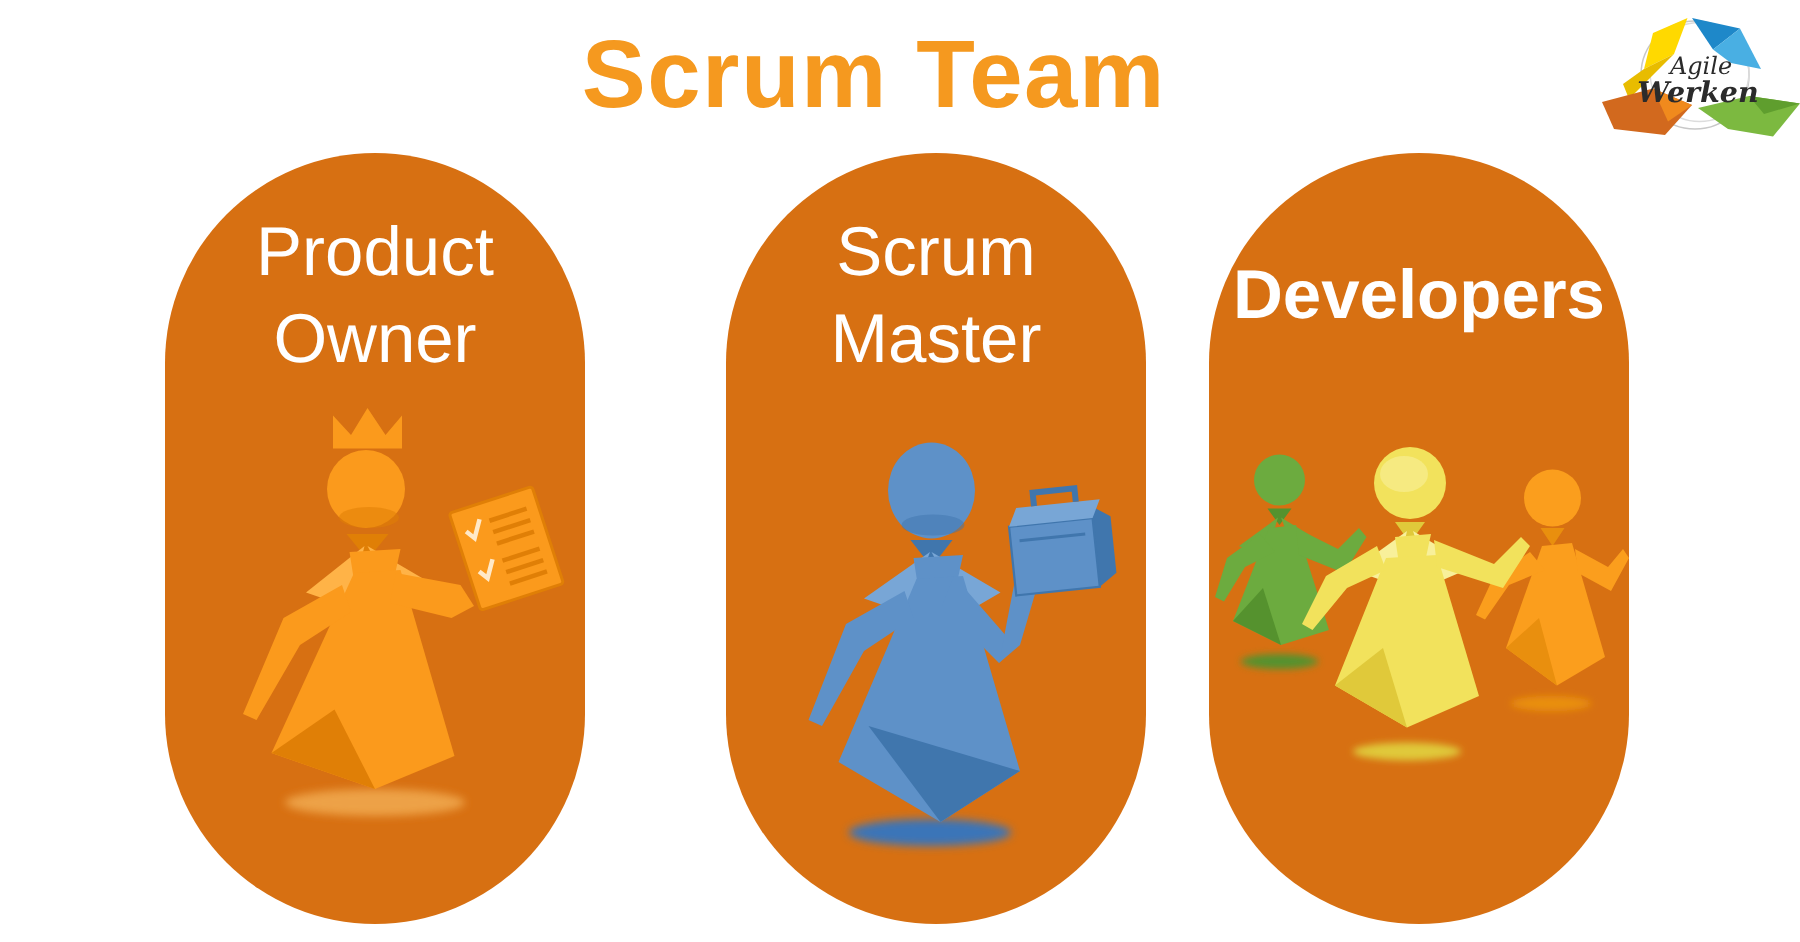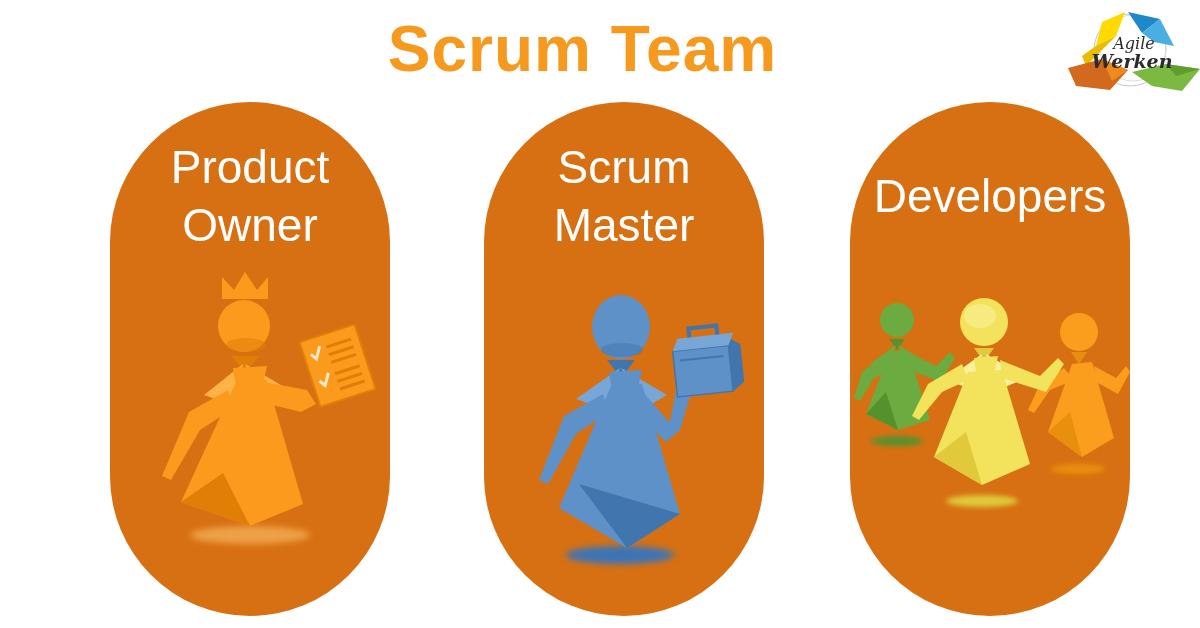--- a/index.html
+++ b/index.html
@@ -11,21 +11,21 @@
     position:absolute;top:12px;left:0;width:1165px;text-align:center;
     font-size:64px;font-weight:bold;color:var(--title_color);letter-spacing:1px;
   }
   .logo{position:absolute;top:6px;right:0;width:132px;height:96px;}
   .card{
     position:absolute;top:102px;width:280px;height:514px;
     background:var(--card_bg);border-radius:140px;
   }
   .card-1{left:110px;}
   .card-2{left:484px;}
-  .card-3{left:850px;}
+  .card-3{left:806px;font-weight:bold;}
   .card-label{
     position:absolute;top:24px;left:0;width:100%;height:142px;
     display:flex;flex-direction:column;justify-content:center;align-items:center;
     color:#ffffff;font-size:46px;line-height:1.26;text-align:center;
   }
   .card-label span:empty{display:none;}
   .figure-svg{position:absolute;top:150px;left:0;width:280px;height:330px;}
 </style>
 </head>
 <body>

